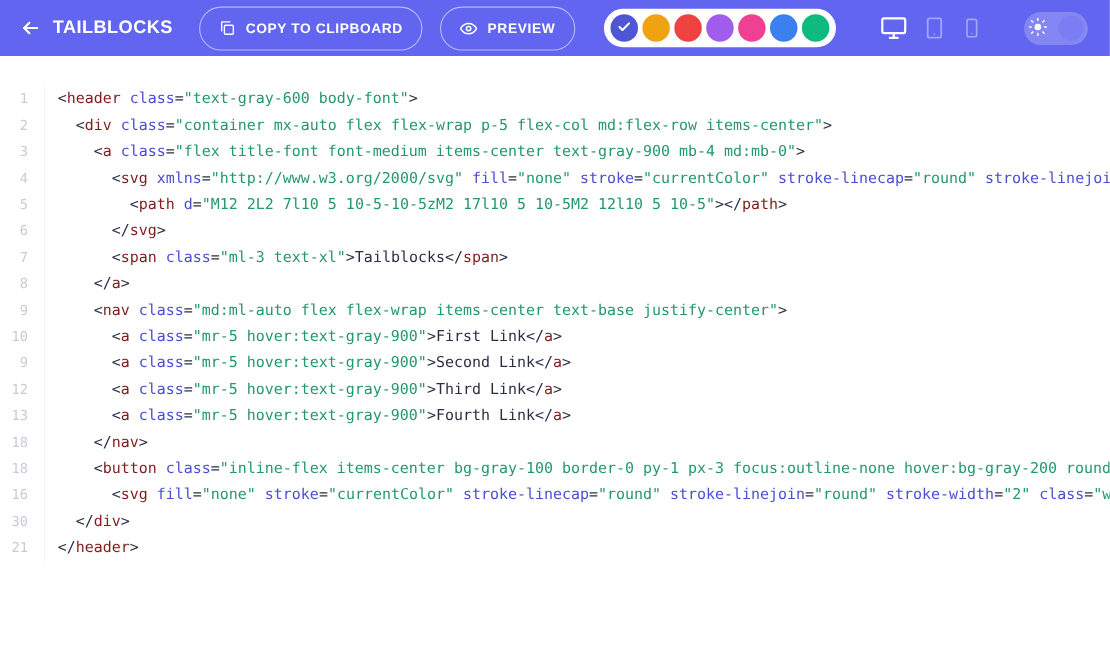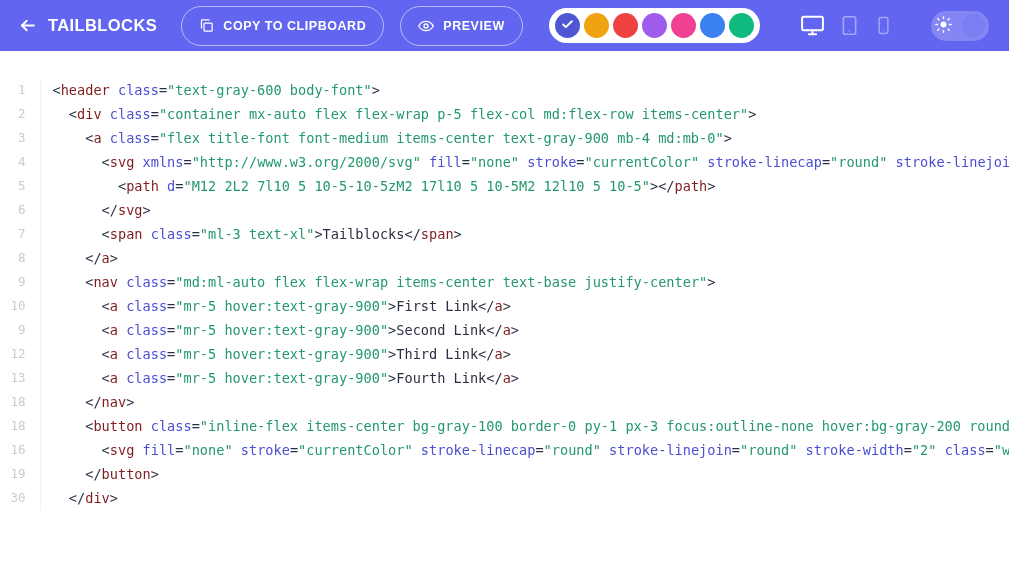--- a/index.html
+++ b/index.html
@@ -333,22 +333,22 @@
         </tr>
         <tr class="code-row">
           <td class="ln">18</td>
           <td class="lc"><span class="t-punc">    &lt;</span><span class="t-tag">button</span><span class="t-punc"> </span><span class="t-attr">class</span><span class="t-punc">=</span><span class="t-str">"inline-flex items-center bg-gray-100 border-0 py-1 px-3 focus:outline-none hover:bg-gray-200 rounded"</span></td>
         </tr>
         <tr class="code-row">
           <td class="ln">16</td>
           <td class="lc"><span class="t-punc">      &lt;</span><span class="t-tag">svg</span><span class="t-punc"> </span><span class="t-attr">fill</span><span class="t-punc">=</span><span class="t-str">"none"</span><span class="t-punc"> </span><span class="t-attr">stroke</span><span class="t-punc">=</span><span class="t-str">"currentColor"</span><span class="t-punc"> </span><span class="t-attr">stroke-linecap</span><span class="t-punc">=</span><span class="t-str">"round"</span><span class="t-punc"> </span><span class="t-attr">stroke-linejoin</span><span class="t-punc">=</span><span class="t-str">"round"</span><span class="t-punc"> </span><span class="t-attr">stroke-width</span><span class="t-punc">=</span><span class="t-str">"2"</span><span class="t-punc"> </span><span class="t-attr">class</span><span class="t-punc">=</span><span class="t-str">"w-</span></td>
         </tr>
         <tr class="code-row">
-          <td class="ln">19</td>
-          <td class="lc"><span class="t-punc">    &lt;/</span><span class="t-tag">button</span><span class="t-punc">&gt;</span></td>
-        </tr>
-        <tr class="code-row">
           <td class="ln">30</td>
           <td class="lc"><span class="t-punc">  &lt;/</span><span class="t-tag">div</span><span class="t-punc">&gt;</span></td>
+        </tr>
+        <tr class="code-row">
+          <td class="ln">21</td>
+          <td class="lc"><span class="t-punc">&lt;/</span><span class="t-tag">header</span><span class="t-punc">&gt;</span></td>
         </tr>
       </tbody>
   </table>
 </div>
 
 </body></html>

